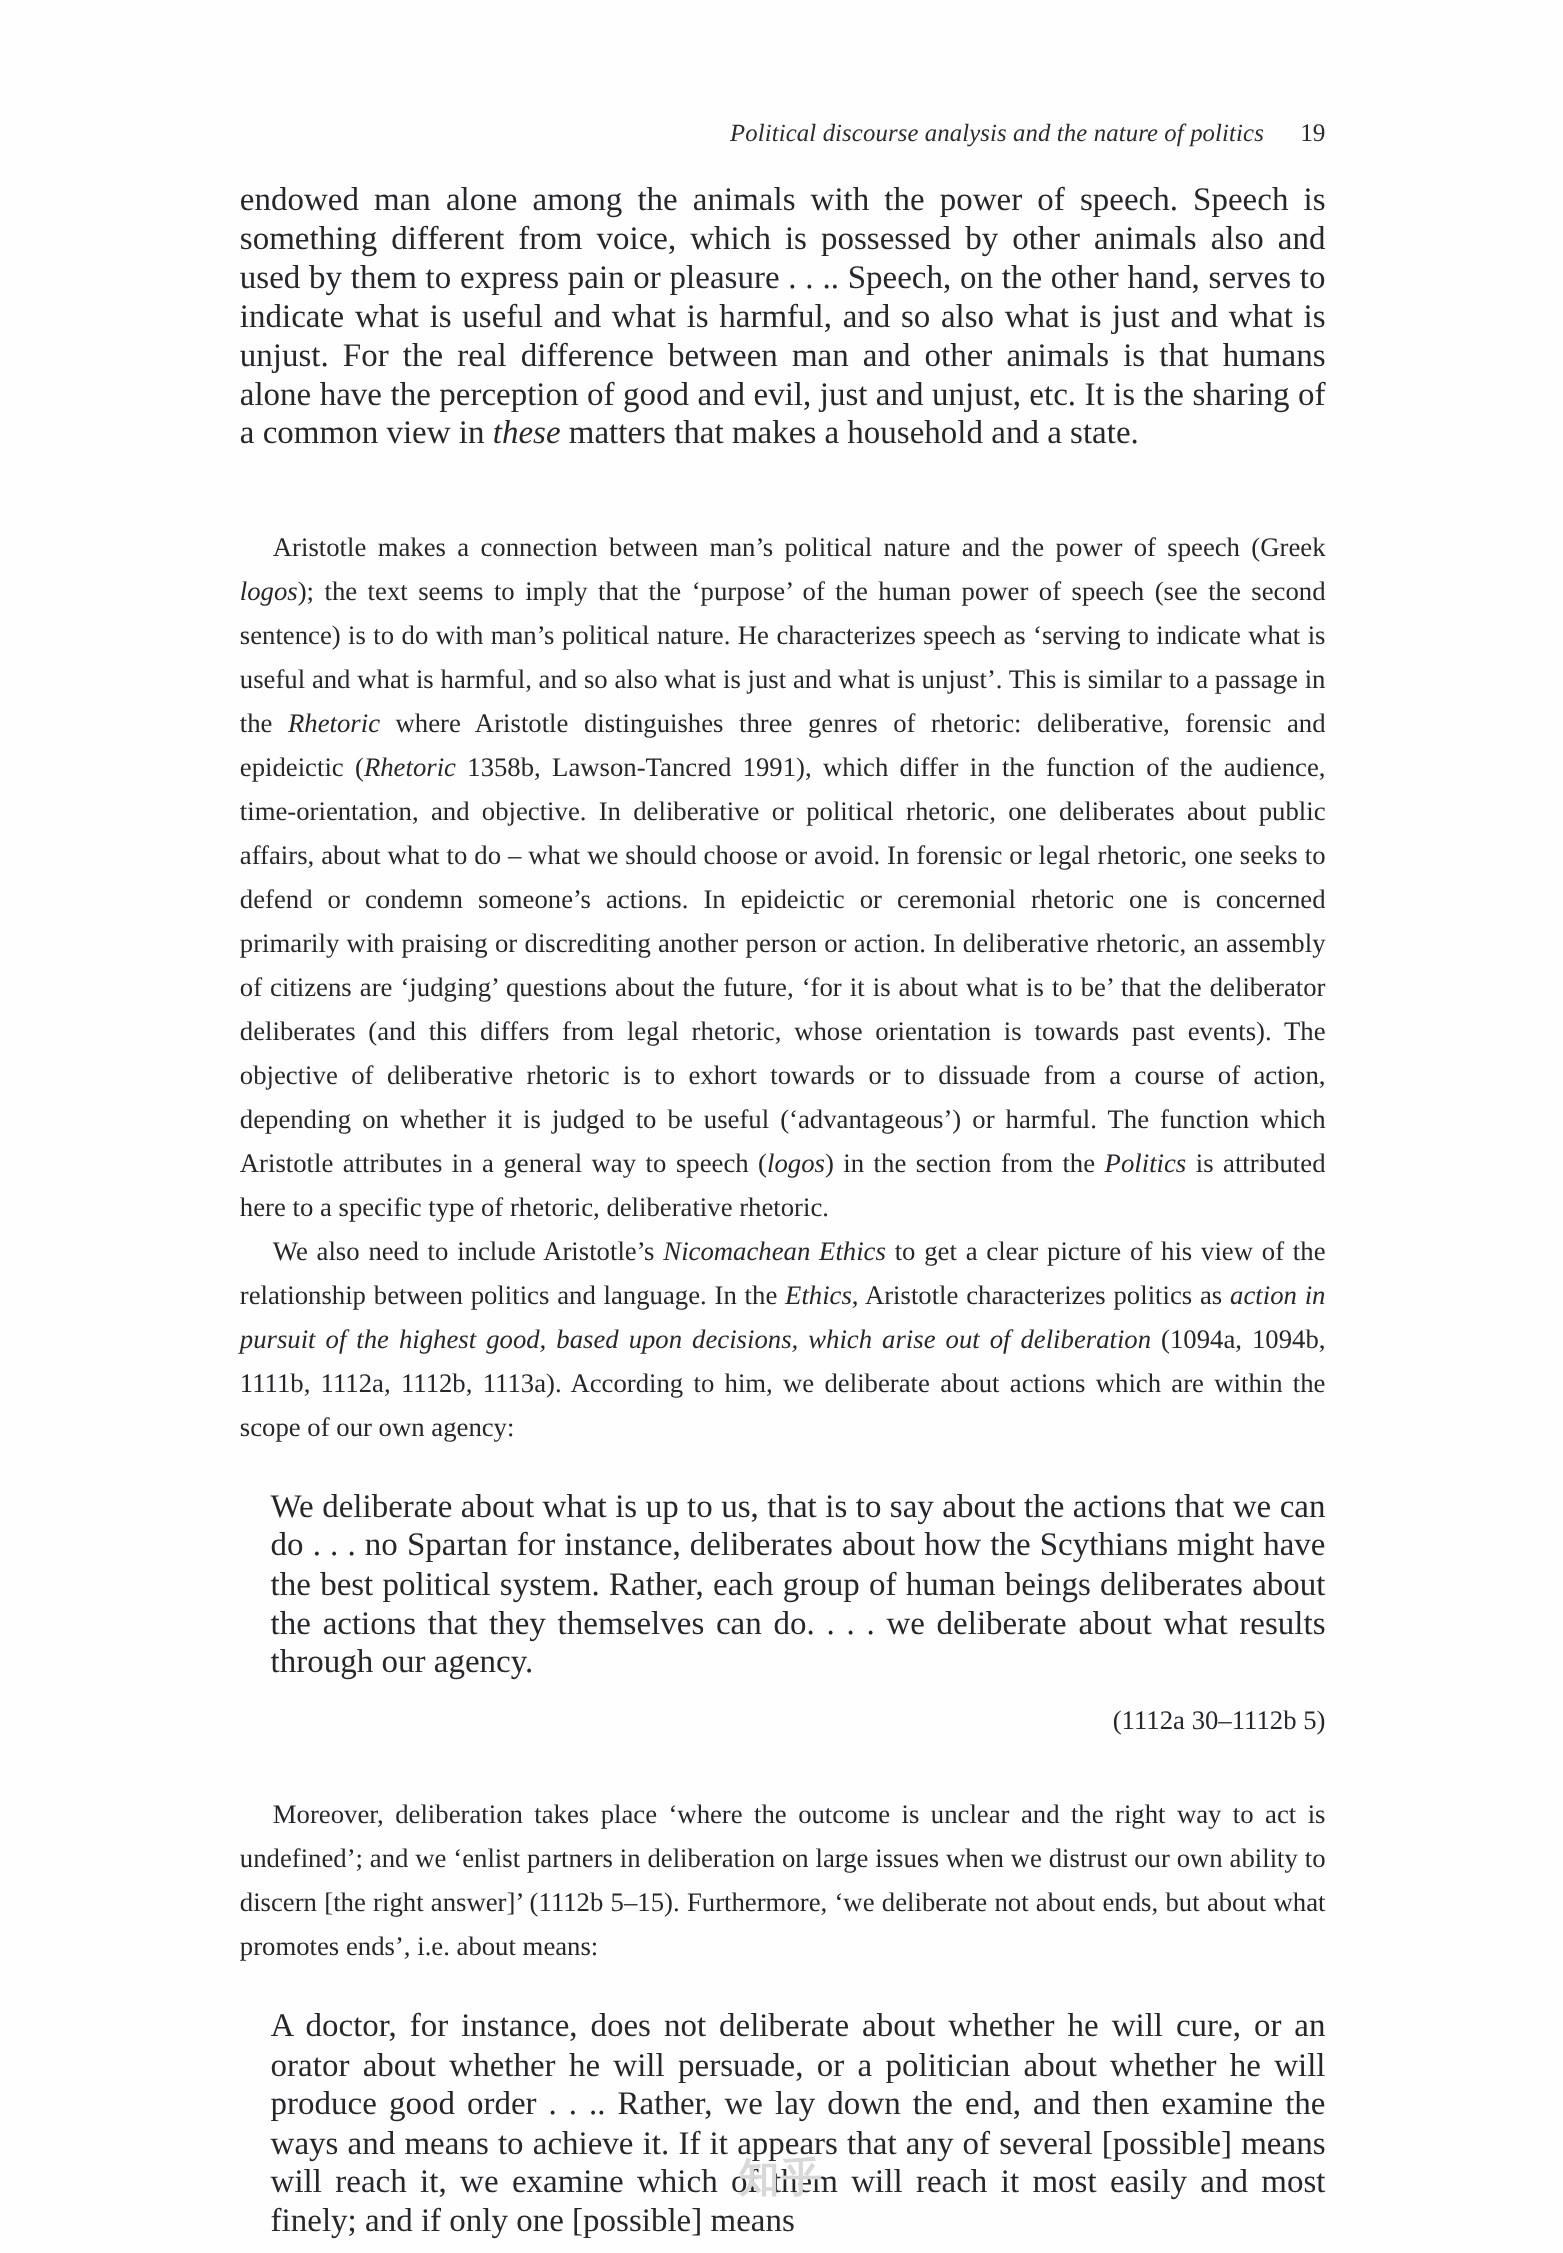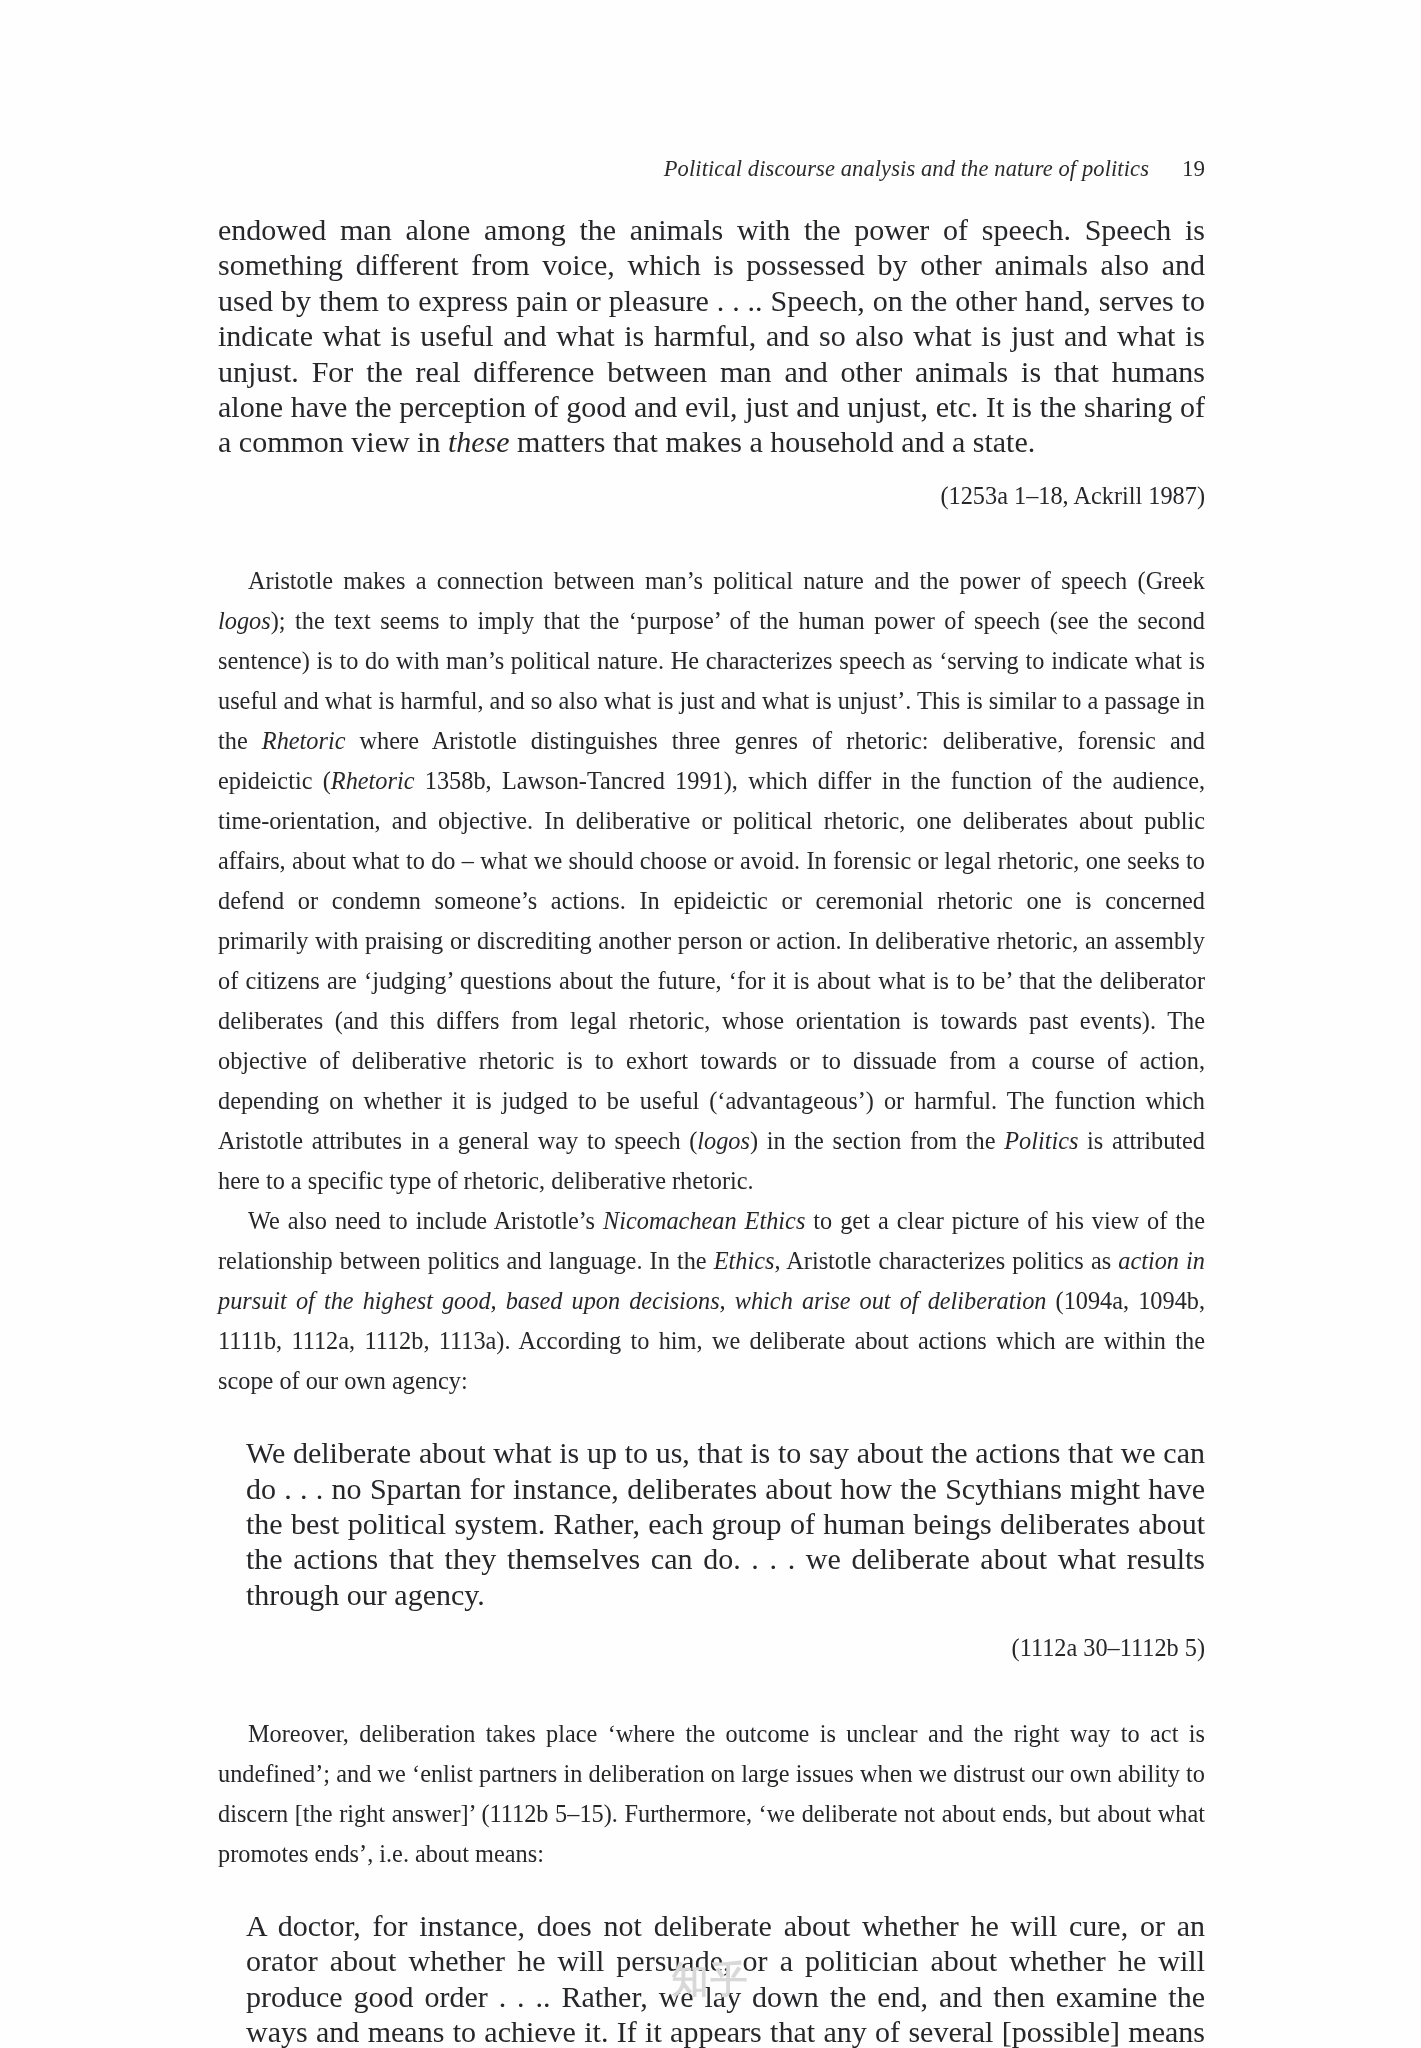--- a/index.html
+++ b/index.html
@@ -33,21 +33,20 @@
   }
 
   
   .running-head {
     display: flex;
     justify-content: flex-end;
     align-items: baseline;
     width: 100%;
     height: 34px;
     margin-bottom: 22px;
-    margin-top: 48px;
   }
   .running-head-title {
     font-style: italic;
     font-size: 22.5px;
     letter-spacing: 0.1px;
     color: #2b2b2b;
     white-space: nowrap;
   }
   .running-head-folio {
     font-size: 23px;
@@ -135,21 +134,20 @@
 
     <div class="running-head">
       <span class="running-head-title">Political discourse analysis and the nature of politics</span>
       <span class="running-head-folio">19</span>
     </div>
 
     <div class="blockquote"><span>endowed man alone among the animals with the power of speech. Speech is something different from voice, which is possessed by other animals also and used by them to express pain or pleasure . . .. Speech, on the other hand, serves to indicate what is useful and what is harmful, and so also what is just and what is unjust. For the real difference between man and other animals is that humans alone have the perception of good and evil, just and unjust, etc. It is the sharing of a common view in </span><i>these</i><span> matters that makes a household and a state.</span></div>
 
     <div class="gap-sm"></div>
 
-    <div class="citation">(1253a 1–18, Ackrill 1987)</div>
 
     <div class="gap-lg"></div>
 
     <p class="para indent"><span>Aristotle makes a connection between man’s political nature and the power of speech (Greek </span><i>logos</i><span>); the text seems to imply that the ‘purpose’ of the human power of speech (see the second sentence) is to do with man’s political nature. He characterizes speech as ‘serving to indicate what is useful and what is harmful, and so also what is just and what is unjust’. This is similar to a passage in the </span><i>Rhetoric</i><span> where Aristotle distinguishes three genres of rhetoric: deliberative, forensic and epideictic (</span><i>Rhetoric</i><span> 1358b, Lawson-Tancred 1991), which differ in the function of the audience, time-orientation, and objective. In deliberative or political rhetoric, one deliberates about public affairs, about what to do – what we should choose or avoid. In forensic or legal rhetoric, one seeks to defend or condemn someone’s actions. In epideictic or ceremonial rhetoric one is concerned primarily with praising or discrediting another person or action. In deliberative rhetoric, an assembly of citizens are ‘judging’ questions about the future, ‘for it is about what is to be’ that the deliberator deliberates (and this differs from legal rhetoric, whose orientation is towards past events). The objective of deliberative rhetoric is to exhort towards or to dissuade from a course of action, depending on whether it is judged to be useful (‘advantageous’) or harmful. The function which Aristotle attributes in a general way to speech (</span><i>logos</i><span>) in the section from the </span><i>Politics</i><span> is attributed here to a specific type of rhetoric, deliberative rhetoric.</span></p>
 
     <p class="para indent"><span>We also need to include Aristotle’s </span><i>Nicomachean Ethics</i><span> to get a clear picture of his view of the relationship between politics and language. In the </span><i>Ethics</i><span>, Aristotle characterizes politics as </span><i>action in pursuit of the highest good, based upon decisions, which arise out of deliberation</i><span> (1094a, 1094b, 1111b, 1112a, 1112b, 1113a). According to him, we deliberate about actions which are within the scope of our own agency:</span></p>
 
     <div class="gap-md"></div>
 
     <div class="blockquote inset">We deliberate about what is up to us, that is to say about the actions that we can do . . . no Spartan for instance, deliberates about how the Scythians might have the best political system. Rather, each group of human beings deliberates about the actions that they themselves can do. . . . we deliberate about what results through our agency.</div>

